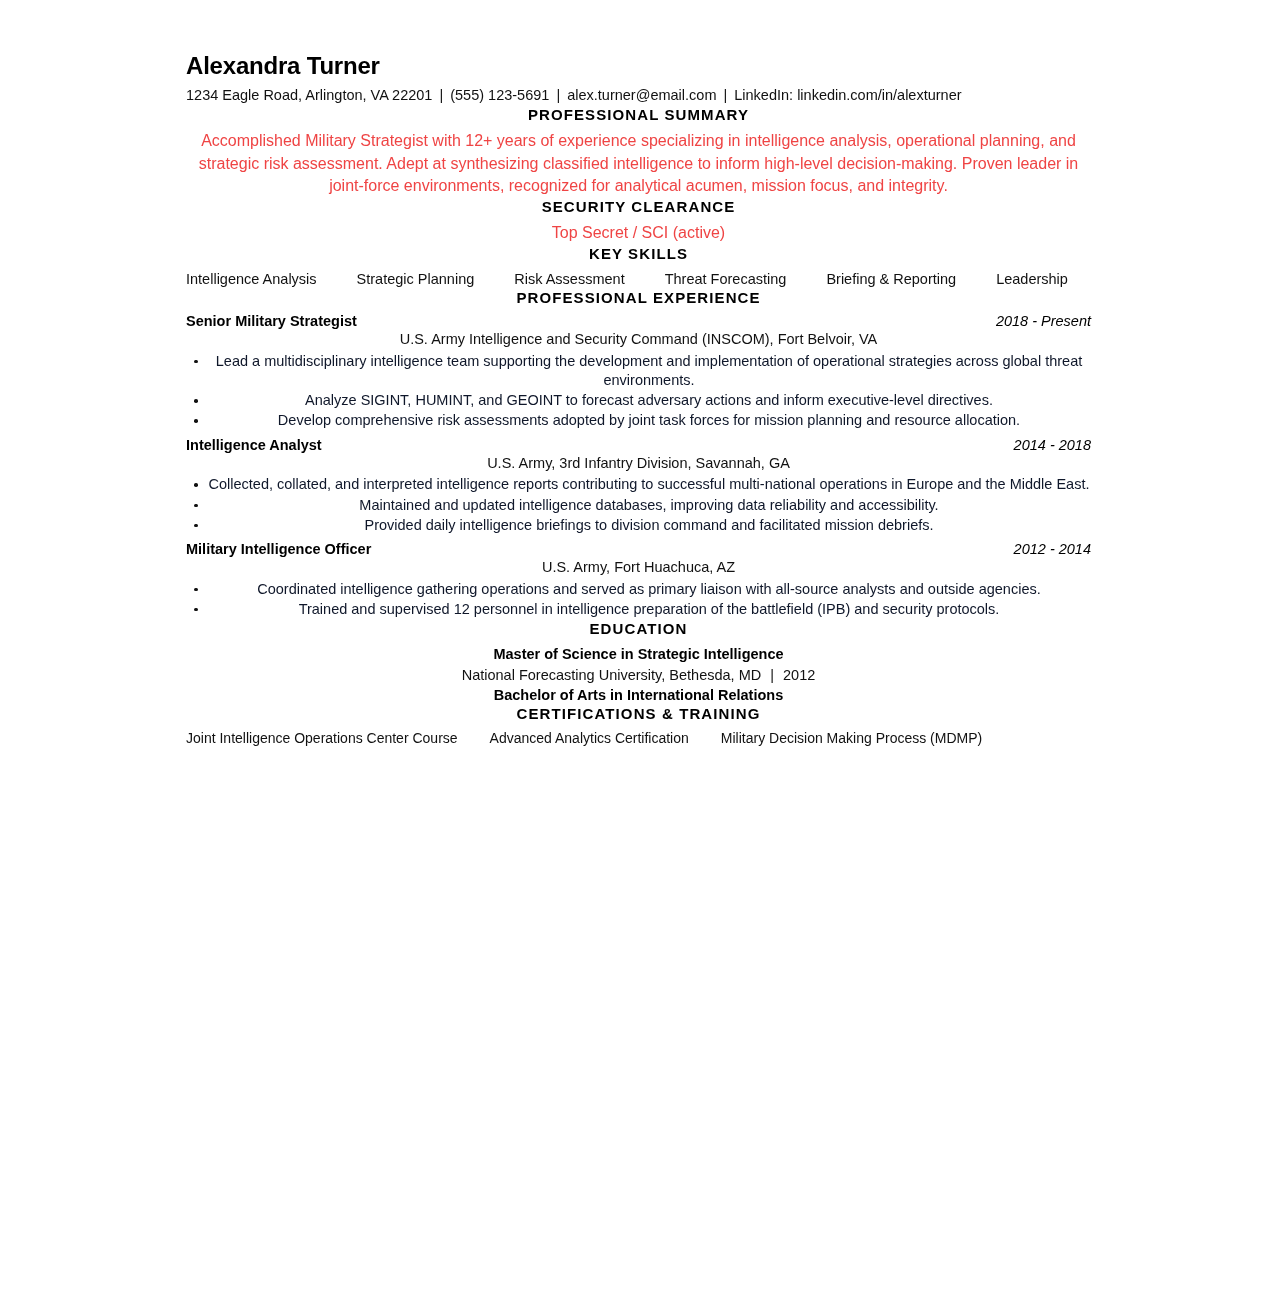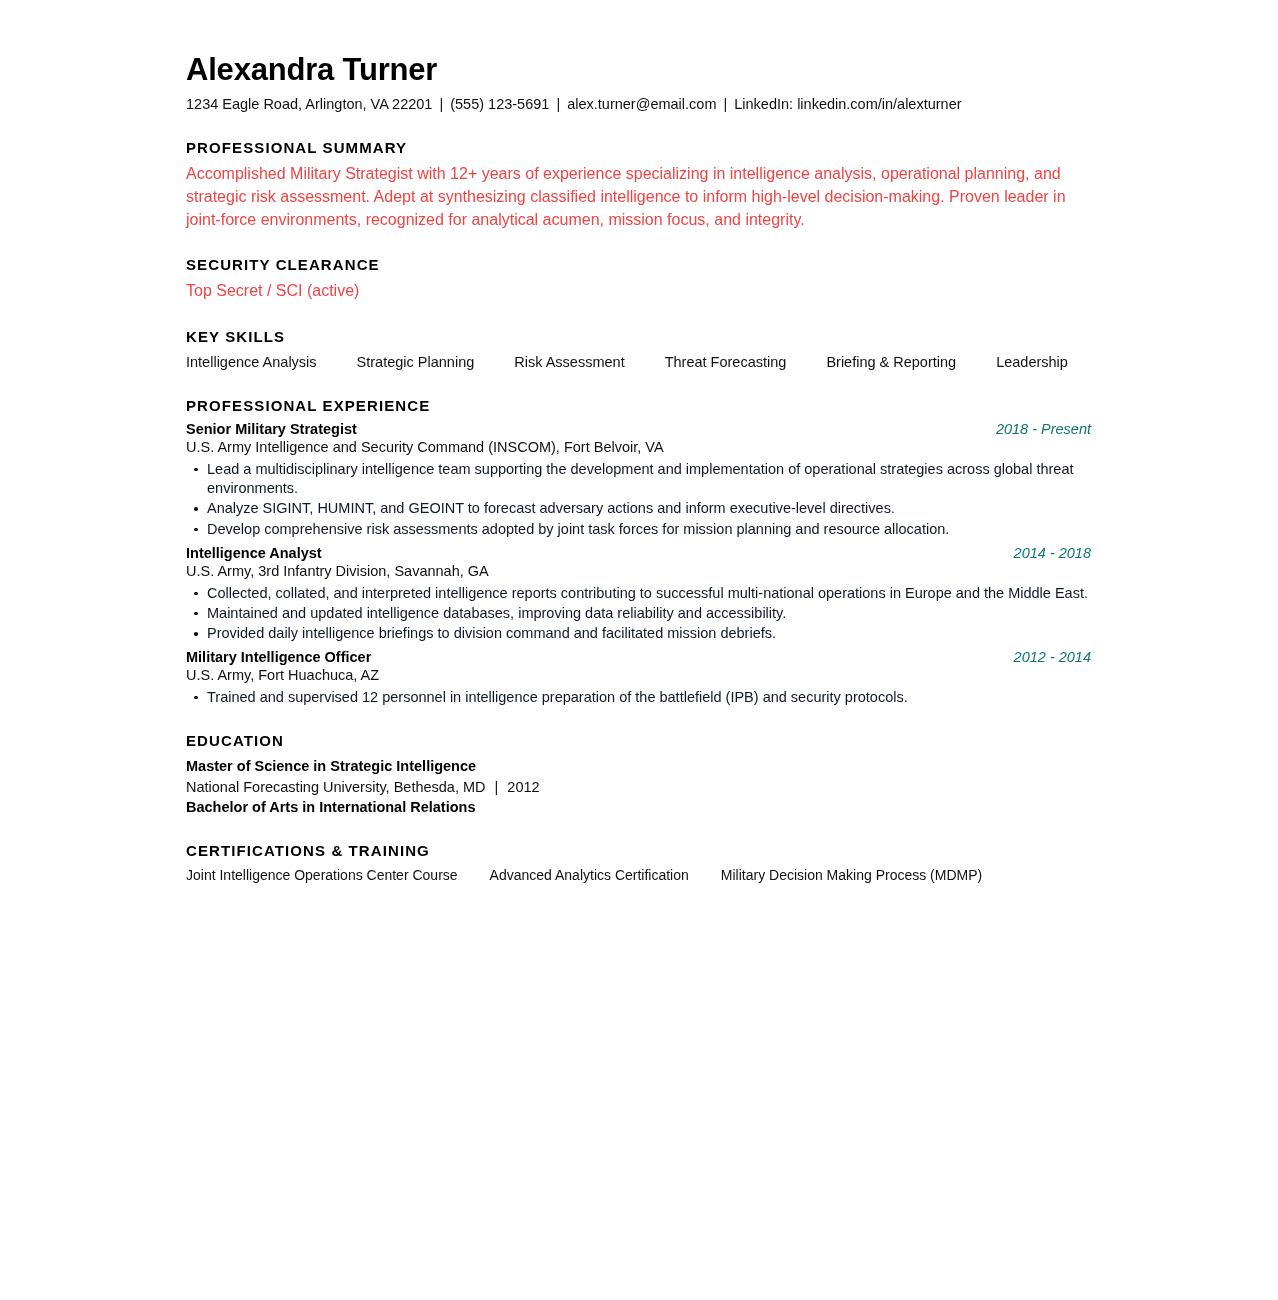--- a/index.html
+++ b/index.html
@@ -23,21 +23,21 @@
   }
   .resume {
     position: absolute;
     left: 186px;
     top: 52px;
     width: 905px;
   }
 
   
   .name {
-    font-size: 31px;
+    font-size: 24px;
     font-weight: bold;
     letter-spacing: -0.2px;
     line-height: 1.18;
     margin: 0 0 6px 0;
     color: #000;
   }
   .contact {
     font-size: 14.5px;
     line-height: 1.35;
     color: #111;
@@ -45,21 +45,21 @@
     white-space: nowrap;
   }
   .contact .sep {
     display: inline-block;
     padding: 0 7px;
     color: #111;
   }
 
   
   .section {
-    margin-top: 25px;
+    text-align: center;
   }
   .section-title {
     font-size: 15px;
     font-weight: bold;
     letter-spacing: 1.1px;
     margin: 0 0 7px 0;
     color: #000;
   }
   .body-text {
     font-size: 16px;
@@ -92,21 +92,21 @@
     width: 905px;
   }
   .job-title {
     font-size: 14.5px;
     font-weight: bold;
     color: #000;
   }
   .job-dates {
     font-size: 14.5px;
     font-style: italic;
-    color: #0f766e;
+    color: #000000;
     white-space: nowrap;
   }
   .job-org {
     font-size: 14.5px;
     line-height: 1.35;
     color: #111;
     margin: 1px 0 0 0;
   }
   ul.bullets {
     list-style: none;
@@ -226,20 +226,21 @@
               <li>Provided daily intelligence briefings to division command and facilitated mission debriefs.</li>
             </ul>
           </div>
           <div class="job">
             <div class="job-head">
               <div class="job-title">Military Intelligence Officer</div>
               <div class="job-dates">2012 - 2014</div>
             </div>
             <div class="job-org">U.S. Army, Fort Huachuca, AZ</div>
             <ul class="bullets">
+              <li>Coordinated intelligence gathering operations and served as primary liaison with all-source analysts and outside agencies.</li>
               <li>Trained and supervised 12 personnel in intelligence preparation of the battlefield (IPB) and security protocols.</li>
             </ul>
           </div>
         </div>
     </div>
 
     <div class="section">
       <h2 class="section-title">EDUCATION</h2>
       <div id="education-list">
           <div class="edu-entry">

